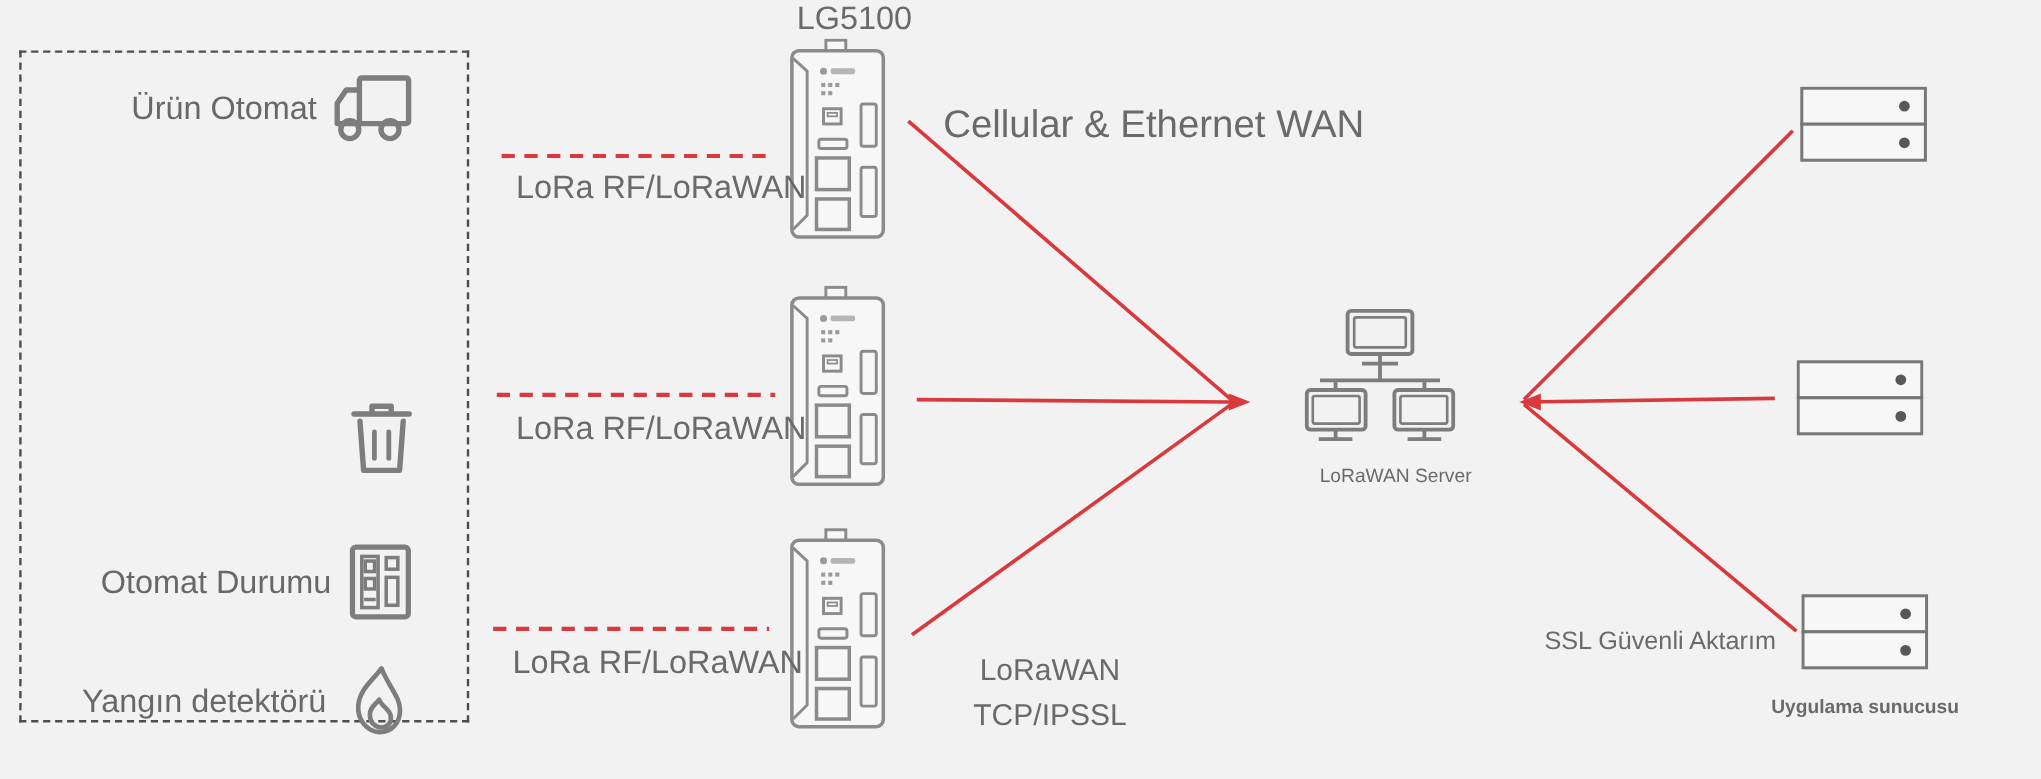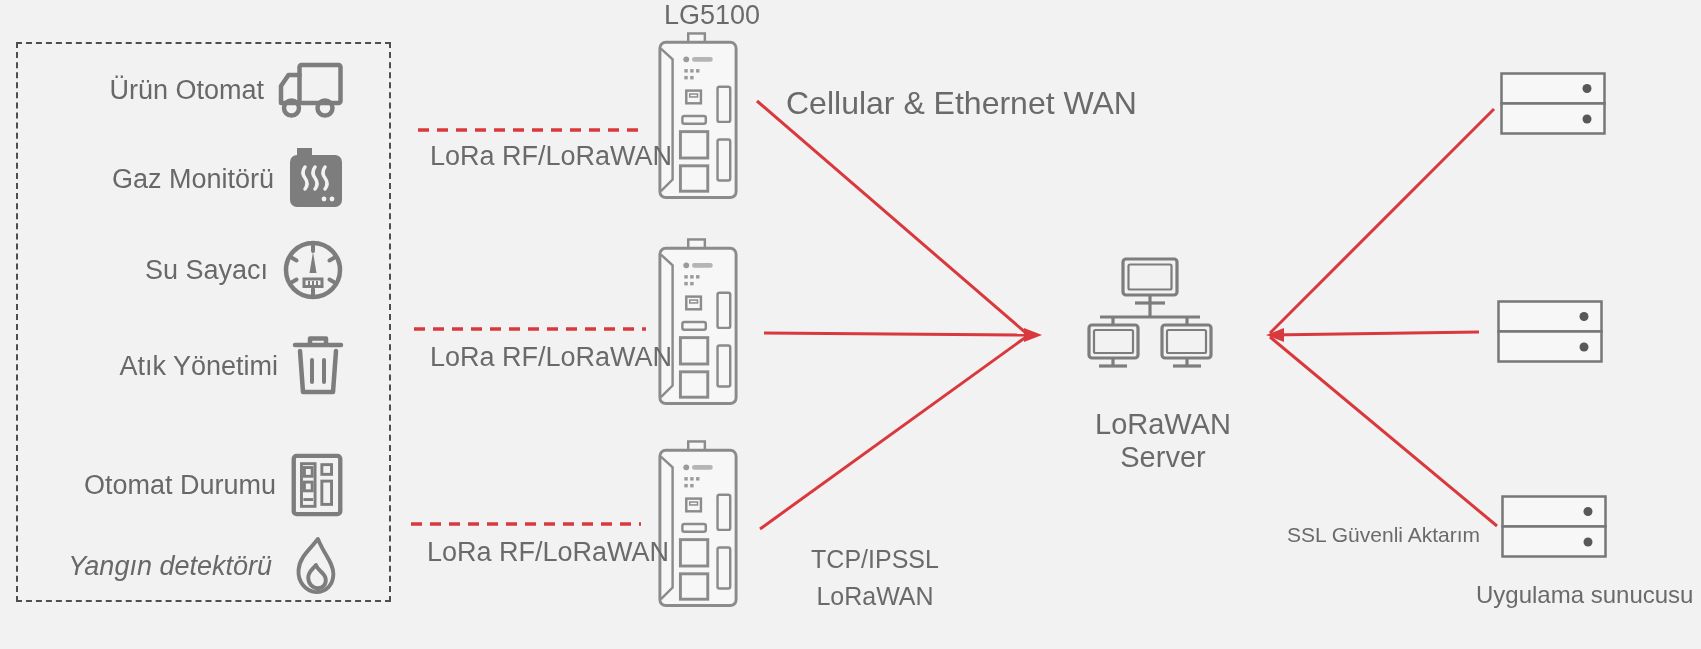--- a/index.html
+++ b/index.html
@@ -9,37 +9,37 @@
     font-family:"Liberation Sans", sans-serif;
     color:#6a6a6a;
     overflow:hidden;
   }
   .stage{position:relative;width:1701px;height:649px;background:#f2f2f2;}
   .abs{position:absolute;}
   svg{display:block;}
   .lbl{position:absolute;white-space:nowrap;color:#6a6a6a;}
   .lbl-27{font-size:27px;}
   .lbl-25{font-size:32px;}
-  .lbl-24{font-size:24px;}
+  .lbl-24{font-size:16px;font-weight:bold;}
   
   .panel{
     position:absolute;left:16px;top:42px;width:375px;height:560px;
     border:2.5px dashed #4e4e4e;box-sizing:border-box;
   }
   .sensor-row{
     position:absolute;left:30px;width:314px;height:64px;
     display:flex;align-items:center;justify-content:flex-end;gap:14px;
   }
   .sensor-row .txt{font-size:27px;color:#686868;}
   .ic{flex:0 0 auto;}
   
   .wires{position:absolute;left:0;top:0;z-index:1;pointer-events:none;}
   .fg{z-index:2;text-align:right;}
   .tcp-block{position:absolute;left:800px;top:541px;width:150px;text-align:center;line-height:37px;font-size:25px;}
-  .srv-label{position:absolute;left:1058px;top:389px;width:210px;text-align:center;font-size:29px;margin-top:19px;}
+  .srv-label{position:absolute;left:1058px;top:389px;width:210px;text-align:center;font-size:16px;}
   .ssl-label{position:absolute;left:1255px;top:523px;width:225px;text-align:right;font-size:21px;}
 </style>
 </head>
 <body>
 
 <div class="stage">
 
   <svg class="wires" width="1701" height="649" viewBox="0 0 1701 649">
     <g stroke="#d9383c" stroke-width="3" fill="none">
       <line x1="757" y1="101" x2="1026" y2="333"></line>
@@ -65,61 +65,23 @@
     <span class="ic">
       <svg width="66" height="58" viewBox="0 0 66 58" fill="none" stroke="#7d7d7d" stroke-width="4.5" stroke-linejoin="round" stroke-linecap="round">
         <rect x="21.5" y="4" width="41" height="38" rx="2"></rect>
         <path d="M21.5,14 H10.5 L3,25 V42 H21.5"></path>
         <circle cx="13.5" cy="47" r="7.5"></circle>
         <circle cx="47" cy="47" r="7.5"></circle>
       </svg>
     </span>
   </div>
 
-  <div class="sensor-row fg" style="top:147px;">
-    <span class="txt">Gaz Monitörü</span>
-    <span class="ic">
-      <svg width="56" height="62" viewBox="0 0 56 62">
-        <rect x="9" y="0" width="15" height="10" fill="#7d7d7d"></rect>
-        <rect x="2" y="7" width="52" height="52" rx="7" fill="#7d7d7d"></rect>
-        <g stroke="#f2f2f2" stroke-width="3.5" fill="none" stroke-linecap="round">
-          <path d="M17,19 c-3,4 -3,7 0,11 c3,4 3,7 0,11"></path>
-          <path d="M27,19 c-3,4 -3,7 0,11 c3,4 3,7 0,11"></path>
-          <path d="M37,19 c-3,4 -3,7 0,11 c3,4 3,7 0,11"></path>
-        </g>
-        <circle cx="36" cy="51" r="2.4" fill="#f2f2f2"></circle>
-        <circle cx="44" cy="51" r="2.4" fill="#f2f2f2"></circle>
-      </svg>
-    </span>
-  </div>
-
-  <div class="sensor-row fg" style="top:238px;">
-    <span class="txt">Su Sayacı</span>
-    <span class="ic">
-      <svg width="62" height="62" viewBox="0 0 62 62" fill="none" stroke="#7d7d7d">
-        <circle cx="31" cy="31" r="27" stroke-width="4.5"></circle>
-        <g stroke-width="4" stroke-linecap="round">
-          <line x1="31" y1="6.5" x2="31" y2="12"></line>
-          <line x1="31" y1="6.5" x2="31" y2="12" transform="rotate(60 31 31)"></line>
-          <line x1="31" y1="6.5" x2="31" y2="12" transform="rotate(120 31 31)"></line>
-          <line x1="31" y1="6.5" x2="31" y2="12" transform="rotate(180 31 31)"></line>
-          <line x1="31" y1="6.5" x2="31" y2="12" transform="rotate(240 31 31)"></line>
-          <line x1="31" y1="6.5" x2="31" y2="12" transform="rotate(300 31 31)"></line>
-        </g>
-        <polygon points="31,13 27.5,34 34.5,34" fill="#7d7d7d" stroke="none"></polygon>
-        <rect x="22" y="40" width="18" height="7.5" stroke-width="3"></rect>
-        <line x1="27" y1="42" x2="27" y2="46" stroke-width="2"></line>
-        <line x1="31" y1="42" x2="31" y2="46" stroke-width="2"></line>
-        <line x1="35" y1="42" x2="35" y2="46" stroke-width="2"></line>
-      </svg>
-    </span>
-  </div>
+
 
   <div class="sensor-row fg" style="top:334px;">
-    <span class="txt">Atık Yönetimi</span>
     <span class="ic">
       <svg width="52" height="62" viewBox="0 0 52 62" fill="none" stroke="#7d7d7d" stroke-width="4.5" stroke-linejoin="round" stroke-linecap="round">
         <path d="M18,9 V3.5 H34 V9"></path>
         <line x1="3" y1="10" x2="49" y2="10"></line>
         <path d="M8,16 L11,57 H41 L44,16"></path>
         <line x1="20" y1="25" x2="20" y2="47" stroke-width="4"></line>
         <line x1="32" y1="25" x2="32" y2="47" stroke-width="4"></line>
       </svg>
     </span>
   </div>
@@ -132,21 +94,21 @@
         <rect x="11" y="11" width="14" height="44" stroke-width="3"></rect>
         <rect x="14" y="15" width="8" height="9" stroke-width="3"></rect>
         <rect x="14" y="30" width="8" height="9" stroke-width="3"></rect>
         <line x1="13" y1="48" x2="23" y2="48" stroke-width="3"></line>
         <rect x="32" y="12" width="10" height="10" stroke-width="3"></rect>
         <rect x="32" y="29" width="10" height="24" stroke-width="3"></rect>
       </svg>
     </span>
   </div>
 
-  <div class="sensor-row fg" style="top:534px;font-style:italic;">
+  <div class="sensor-row fg" style="top:552px;">
     <span class="txt">Yangın detektörü</span>
     <span class="ic">
       <svg width="58" height="64" viewBox="0 0 60 64" fill="none" stroke="#7d7d7d" stroke-width="4" stroke-linejoin="round" stroke-linecap="round">
         <path d="M33,4 C26,14 14,22 13,36 C12,48 20,58 31,59 C42,59 49,51 49,40 C49,29 40,21 33,4 Z"></path>
         <path d="M23,44 C23,51 28,55 33,55 C38,55 42,51 41,45 C40,39 33,37 31,31 C27,36 23,38 23,44 Z"></path>
       </svg>
     </span>
   </div>
 
   <div class="lbl lbl-27 fg" style="left:664px;top:0px;">LG5100</div>
@@ -223,22 +185,22 @@
     </svg>
   </div>
 
   <div class="lbl lbl-27 fg" style="left:430px;top:141px;">LoRa RF/LoRaWAN</div>
   <div class="lbl lbl-27 fg" style="left:430px;top:342px;">LoRa RF/LoRaWAN</div>
   <div class="lbl lbl-27 fg" style="left:427px;top:537px;">LoRa RF/LoRaWAN</div>
 
   <div class="lbl lbl-25 fg" style="left:786px;top:85px;">Cellular &amp; Ethernet WAN</div>
 
   <div class="tcp-block fg">
+    <div>LoRaWAN</div>
     <div>TCP/IPSSL</div>
-    <div>LoRaWAN</div>
   </div>
 
   <div class="abs fg" style="left:1085px;top:255px;">
     <svg width="130" height="120" viewBox="0 0 130 120" fill="none" stroke="#7d7d7d" stroke-width="3.2" stroke-linejoin="round">
       <rect x="38" y="4" width="54" height="36" rx="3"></rect>
       <rect x="43.5" y="9.5" width="43" height="25" rx="1.5" stroke-width="2.2"></rect>
       <line x1="65" y1="40" x2="65" y2="48"></line>
       <line x1="50" y1="48" x2="80" y2="48"></line>
       <line x1="65" y1="48" x2="65" y2="62"></line>
       <line x1="15" y1="62" x2="115" y2="62"></line>

